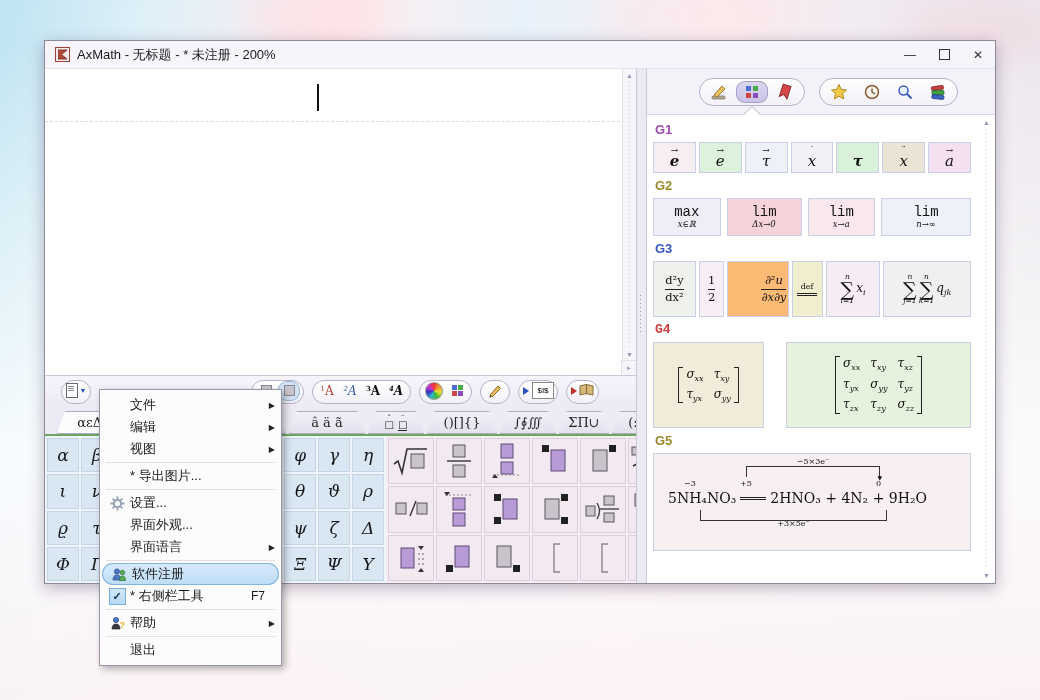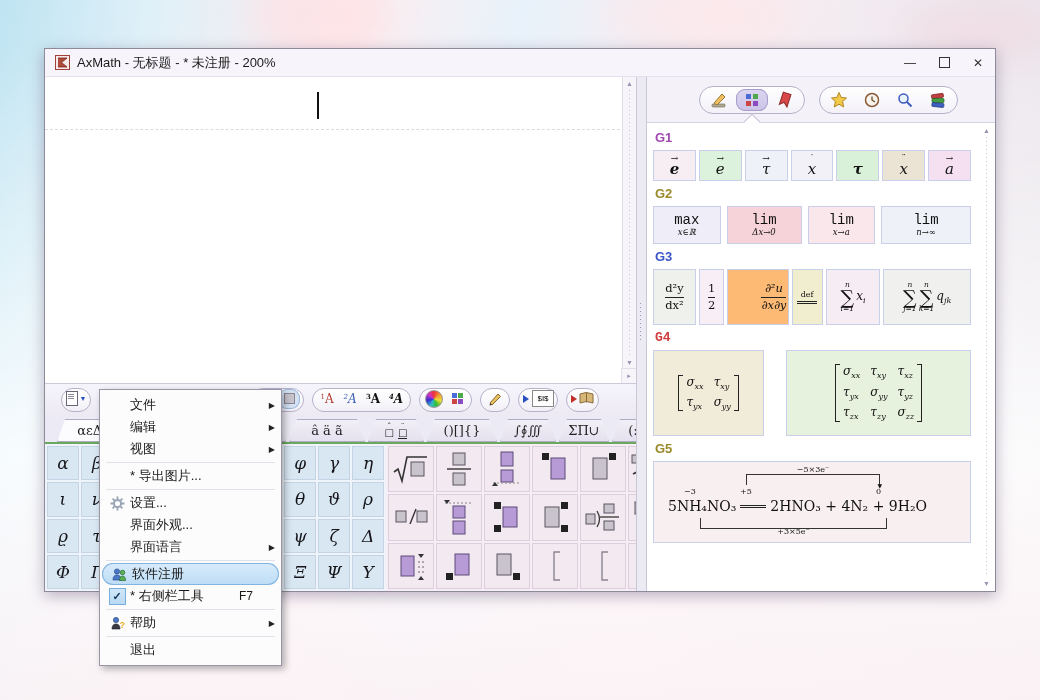--- a/index.html
+++ b/index.html
@@ -7,21 +7,21 @@
   .desktop{position:relative;width:1040px;height:700px;overflow:hidden;
     background:linear-gradient(100deg,#bfe4f2 0%,#dff0f8 13%,#fdeef0 30%,#e8f2fa 45%,#f8eef2 62%,#efeaf0 80%,#e9e5eb 100%);}
   .desktop .wash{position:absolute;left:0;right:0;top:44px;bottom:0;
     background:linear-gradient(180deg,rgba(255,255,255,0) 0%,rgba(255,255,255,.82) 62%,rgba(252,243,246,.9) 100%);}
   .blob{position:absolute;border-radius:50%;filter:blur(18px);opacity:.5;}
   .b1{left:250px;top:-30px;width:140px;height:90px;background:#ffd9de;}
   .b2{left:600px;top:-20px;width:200px;height:70px;background:#ffe4e6;}
   .b3{left:900px;top:0;width:160px;height:60px;background:#f3c9d2;opacity:.35;}
 
   
-  .window{position:absolute;left:44px;top:48px;width:952px;height:544px;background:#fff;
+  .window{position:absolute;left:44px;top:40px;width:952px;height:544px;background:#fff;
     border:1px solid #8d8a99;box-shadow:0 4px 14px rgba(70,50,90,.35);box-sizing:border-box;display:flex;flex-direction:column;}
   .titlebar{height:27px;background:#f7f5fb;border-bottom:1px solid #e2dee d;display:flex;align-items:center;flex:0 0 27px;border-bottom:1px solid #e4e0ec;}
   .appico{width:15px;height:15px;margin:0 7px 0 10px;position:relative;flex:0 0 15px;}
   .title-text{font-size:13px;color:#1a1a1a;}
   .tb-spacer{flex:1;}
   .winbtn{width:34px;height:26px;display:flex;align-items:center;justify-content:center;color:#333;font-size:12px;}
   .winbtn .maxbox{width:9px;height:9px;border:1px solid #333;display:block;}
   .main{flex:1;display:flex;min-height:0;}
   .leftcol{width:591px;flex:0 0 591px;display:flex;flex-direction:column;min-width:0;}
 
@@ -119,41 +119,41 @@
   .sumarg{font-family:"DejaVu Serif",serif;font-style:italic;font-size:12px;color:#111;}
   .sumarg sub{font-size:8px;}
   .g4t{height:86px;}
   .mat{display:flex;align-items:center;gap:3px;font-family:"DejaVu Serif",serif;font-style:italic;font-size:12px;color:#111;}
   .brl{align-self:stretch;width:4px;border:1.5px solid #222;border-right:none;}
   .brr{align-self:stretch;width:4px;border:1.5px solid #222;border-left:none;}
   .mgrid{display:grid;gap:4px 10px;}
   .cols2{grid-template-columns:auto auto;}
   .cols3{grid-template-columns:auto auto auto;}
   .mc sub{font-size:8px;}
-  .g5t{width:326px;height:82px;position:relative;display:block;}
+  .g5t{width:326px;height:98px;position:relative;display:block;}
   .chem{position:absolute;inset:0;font-family:"DejaVu Serif",serif;color:#111;}
   .chemline{position:absolute;left:14px;top:36px;font-size:14px;display:flex;align-items:center;gap:4px;white-space:nowrap;}
   .dline{width:26px;border-top:3px double #222;display:inline-block;}
   .ox{position:absolute;font-size:8px;top:25px;}
   .ox1{left:30px;} .ox2{left:86px;} .ox3{left:222px;}
   .tbr{position:absolute;left:92px;top:12px;width:132px;height:10px;border:1px solid #333;border-bottom:none;}
   .tbr span{position:absolute;left:50%;top:-10px;transform:translateX(-50%);font-size:8px;background:inherit;}
   .tbr i{position:absolute;right:-3px;bottom:-4px;font-style:normal;font-size:6px;}
   .bbr{position:absolute;left:46px;top:56px;width:185px;height:10px;border:1px solid #333;border-top:none;}
   .bbr span{position:absolute;left:50%;top:9px;transform:translateX(-50%);font-size:8px;}
   .sscroll{position:absolute;right:2px;top:2px;bottom:2px;width:13px;display:flex;flex-direction:column;align-items:center;
     font-size:7px;color:#9a94b4;padding:2px 0;box-sizing:border-box;}
 
   
   .menu{position:absolute;left:99px;top:389px;width:183px;background:#fcfcfd;border:1px solid #9a96a8;
     box-shadow:3px 3px 7px rgba(0,0,0,.3);padding:4px 0;z-index:50;font-size:13px;color:#1a1a1a;box-sizing:border-box;}
   .mitem{height:22px;display:flex;align-items:center;padding:0 6px 0 4px;box-sizing:border-box;}
   .micon{width:26px;flex:0 0 26px;display:flex;align-items:center;justify-content:center;}
   .mlabel{flex:1;white-space:nowrap;}
-  .mshort{margin-right:12px;font-size:12px;}
+  .mshort{margin-right:0;font-size:12px;}
   .marrow{width:10px;text-align:right;font-size:8px;color:#222;}
   .mitem.hl{background:linear-gradient(#d9ebfb,#bcdcf5);box-shadow:inset 0 0 0 1px #82b4e0;border-radius:11px;margin:0 2px;padding-right:4px;}
   .msep{border-top:1px solid #e2e0e8;margin:2px 6px;}
   .mcheck{width:17px;height:17px;background:linear-gradient(#d2e8fa,#b8d8f2);box-shadow:inset 0 0 0 1px #78aede;
     display:flex;align-items:center;justify-content:center;font-size:11px;color:#173a5c;font-weight:bold;}
   svg{display:block;}
 </style>
 </head>
 <body>
 

